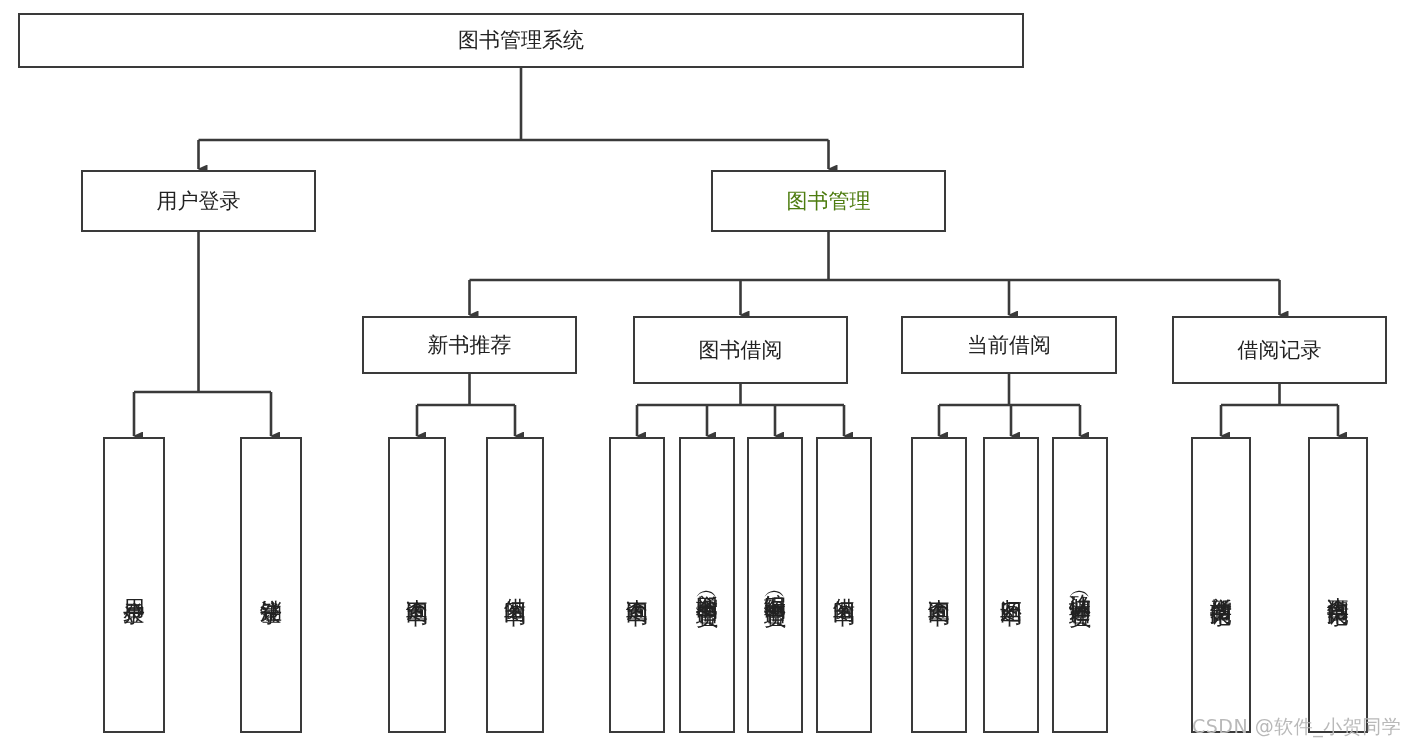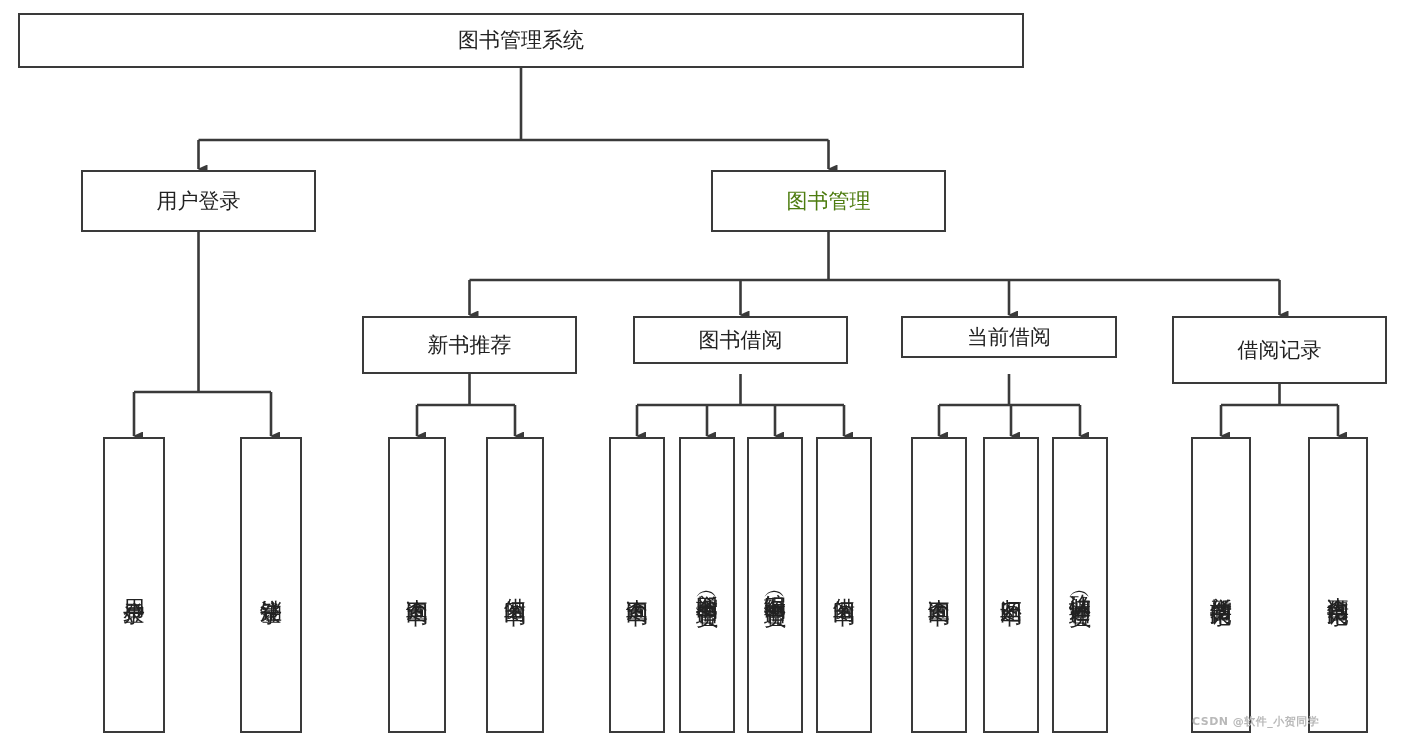--- a/index.html
+++ b/index.html
@@ -54,25 +54,24 @@
     writing-mode: vertical-rl;
     text-orientation: upright;
     font-size: 22px;
     letter-spacing: 2px;
     line-height: 1;
     white-space: nowrap;
   }
   .watermark {
     position: absolute;
     color: #b9b9b9;
-    font-size: 11px;
+    font-size: 19px;
     letter-spacing: 0.5px;
     white-space: nowrap;
     user-select: none;
-    font-weight: bold;
   }
 </style>
 </head>
 <body>
 
 <div id="diagram-root">
   <svg id="connectors" viewBox="0 0 1405 747">
     <defs>
       <marker id="arrowhead" markerWidth="9" markerHeight="10" refX="4.5" refY="9" orient="auto" markerUnits="userSpaceOnUse">
         <polygon points="0,0 9,0 4.5,10" fill="#3a3a3a"></polygon>
@@ -121,24 +120,24 @@
       </div>
       <div class="node horizontal" style="left: 81px; top: 170px; width: 235px; height: 62px; border-color: rgb(58, 58, 58);">
         <span class="node-label" style="color: rgb(34, 34, 34);">用户登录</span>
       </div>
       <div class="node horizontal" style="left: 711px; top: 170px; width: 235px; height: 62px; border-color: rgb(58, 58, 58);">
         <span class="node-label" style="color: #4d7c0f;">图书管理</span>
       </div>
       <div class="node horizontal" style="left: 362px; top: 316px; width: 215px; height: 58px; border-color: rgb(58, 58, 58);">
         <span class="node-label" style="color: rgb(34, 34, 34);">新书推荐</span>
       </div>
-      <div class="node horizontal" style="left: 633px; top: 316px; width: 215px; height: 48px; border-color: rgb(58, 58, 58);">
+      <div class="node horizontal" style="left: 633px; top: 316px; width: 215px; height: 68px; border-color: rgb(58, 58, 58);">
         <span class="node-label" style="color: rgb(34, 34, 34);">图书借阅</span>
       </div>
-      <div class="node horizontal" style="left: 901px; top: 316px; width: 216px; height: 42px; border-color: rgb(58, 58, 58);">
+      <div class="node horizontal" style="left: 901px; top: 316px; width: 216px; height: 58px; border-color: rgb(58, 58, 58);">
         <span class="node-label" style="color: rgb(34, 34, 34);">当前借阅</span>
       </div>
       <div class="node horizontal" style="left: 1172px; top: 316px; width: 215px; height: 68px; border-color: rgb(58, 58, 58);">
         <span class="node-label" style="color: rgb(34, 34, 34);">借阅记录</span>
       </div>
       <div class="node vertical" style="left: 103px; top: 437px; width: 62px; height: 296px; border-color: rgb(58, 58, 58);">
         <span class="node-label" style="color: rgb(34, 34, 34);">用户登录</span>
       </div>
       <div class="node vertical" style="left: 240px; top: 437px; width: 62px; height: 296px; border-color: rgb(58, 58, 58);">
         <span class="node-label" style="color: rgb(34, 34, 34);">注销登录</span>

